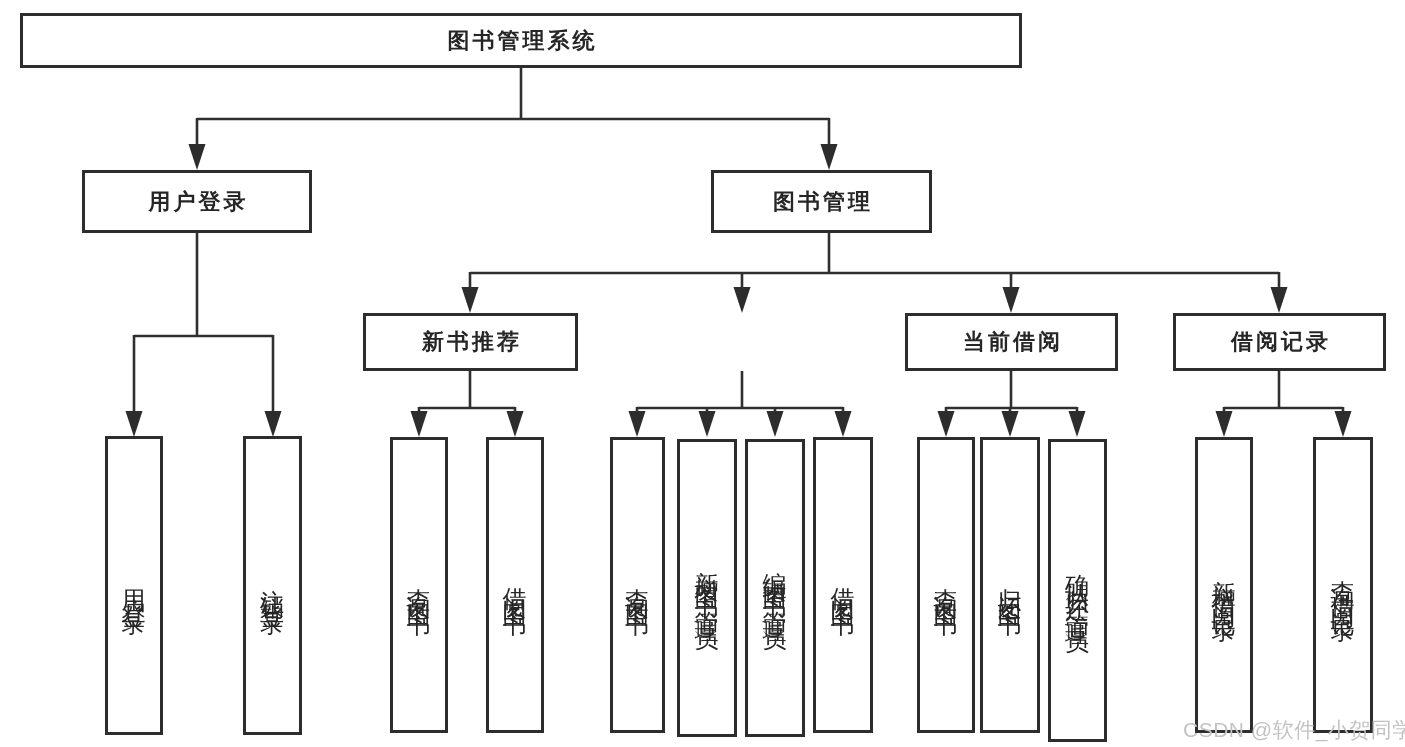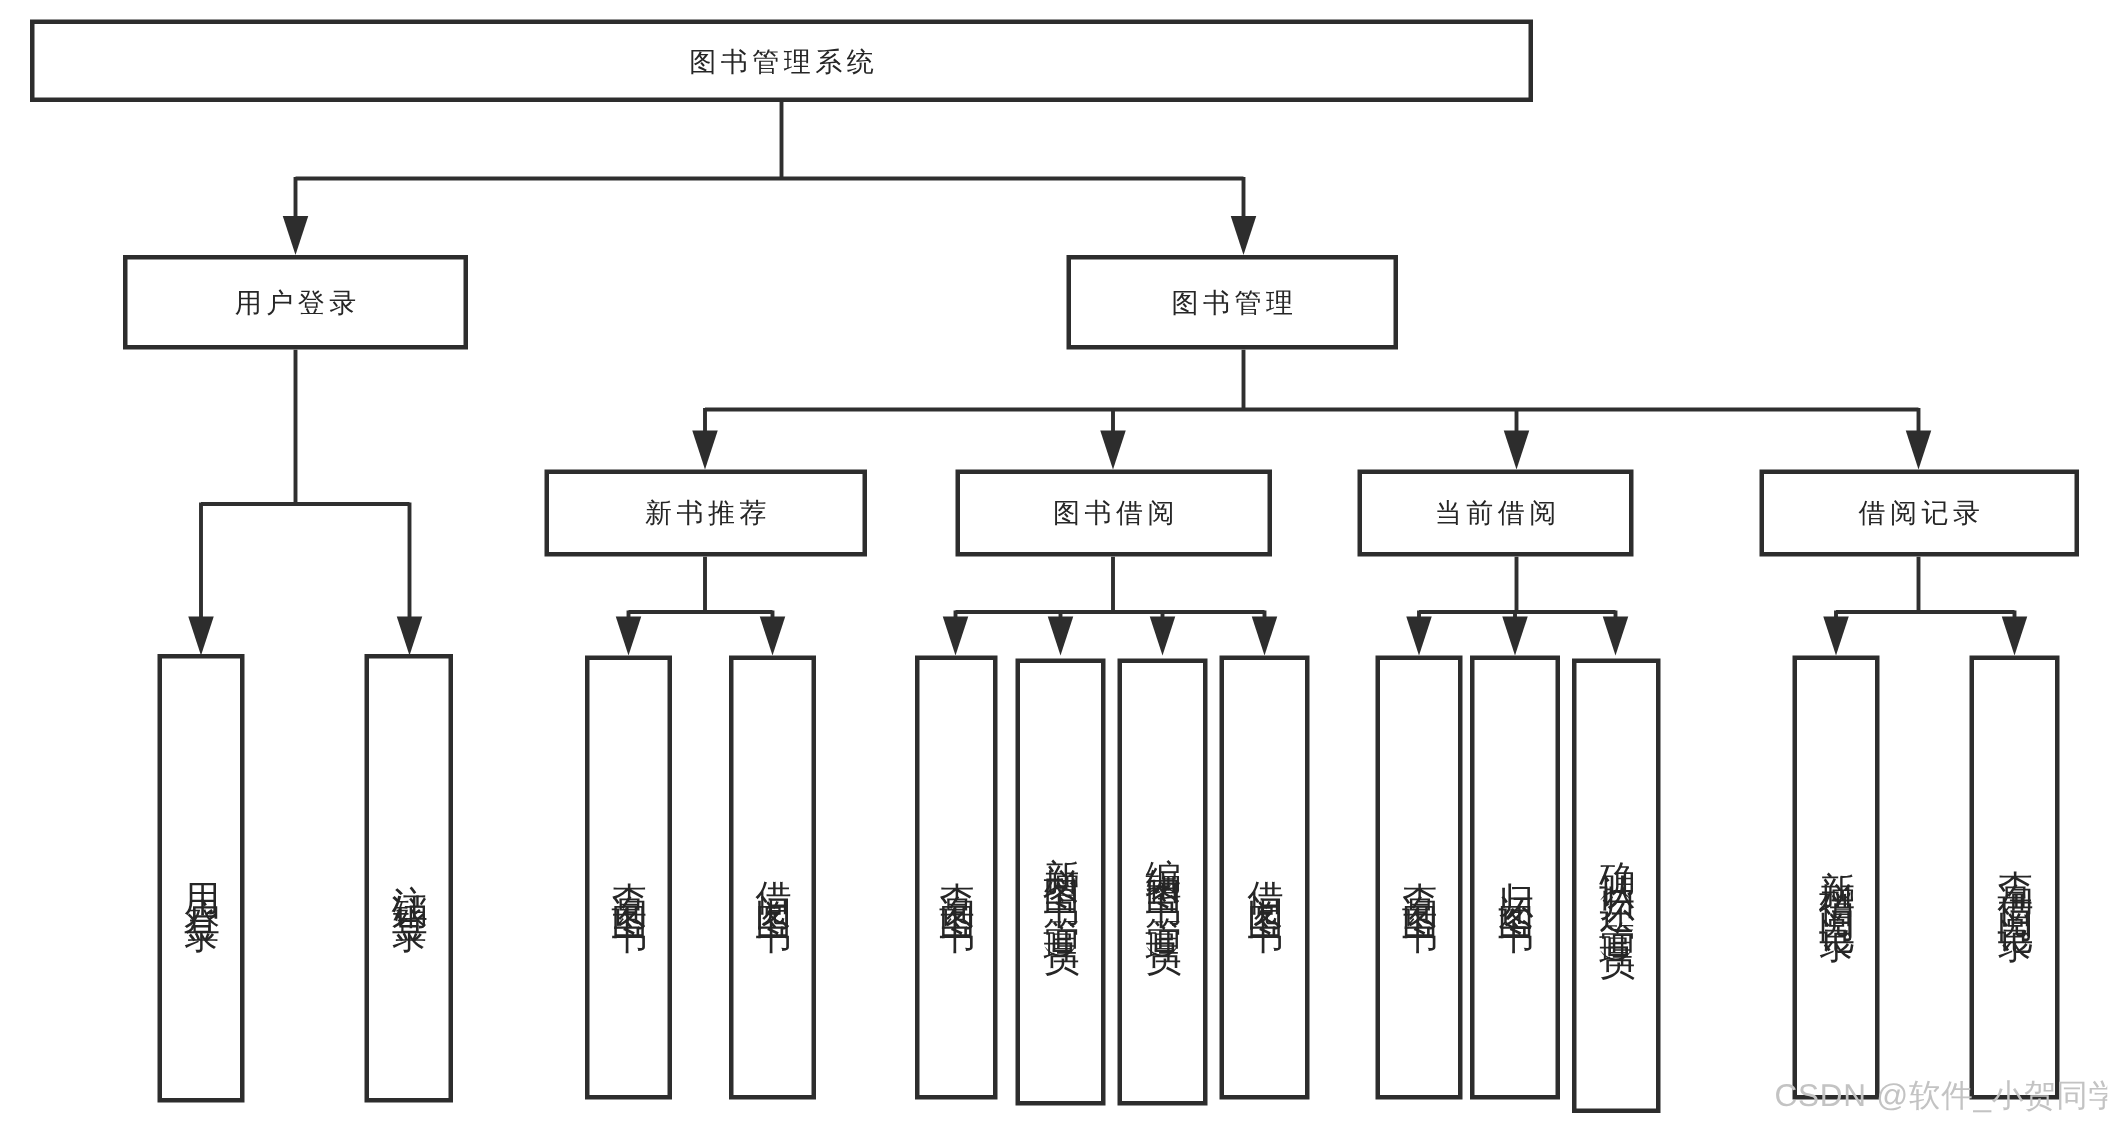--- a/index.html
+++ b/index.html
@@ -20,21 +20,21 @@
   }
   .hbox, .vbox {
     position: absolute;
     background: #ffffff;
     border: 3px solid #2d2d2d;
     display: flex;
     align-items: center;
     justify-content: center;
     color: #262626;
   }
-  .hbox { font-size: 18px; }
+  .hbox { font-size: 22px; font-weight: bold; }
   .hlabel { letter-spacing: 3px; text-indent: 3px; white-space: nowrap; }
   .vlabel {
     writing-mode: vertical-rl;
     text-orientation: mixed;
     font-size: 24px;
     line-height: 1.05;
     letter-spacing: 8px;
     white-space: nowrap;
   }
   .watermark {
@@ -131,24 +131,21 @@
   <div class="hbox" style="left:82px;top:170px;width:230px;height:63px">
     <span class="hlabel">用户登录</span>
   </div>
   <div class="hbox" style="left:711px;top:170px;width:221px;height:63px">
     <span class="hlabel">图书管理</span>
   </div>
 
   <div class="hbox" style="left:363px;top:313px;width:215px;height:58px">
     <span class="hlabel">新书推荐</span>
   </div>
-  <div class="hbox" style="left:637px;top:313px;width:211px;height:58px">
-    <span class="hlabel">图书借阅</span>
-  </div>
-  <div class="hbox" style="left:905px;top:313px;width:184px;height:58px">
+  <div class="hbox" style="left:905px;top:313px;width:213px;height:58px">
     <span class="hlabel">当前借阅</span>
   </div>
   <div class="hbox" style="left:1173px;top:313px;width:213px;height:58px">
     <span class="hlabel">借阅记录</span>
   </div>
 
   <div class="vbox" style="left:105px;top:436px;width:58px;height:299px">
     <span class="vlabel">用户登录</span>
   </div>
   <div class="vbox" style="left:243px;top:436px;width:59px;height:299px">

